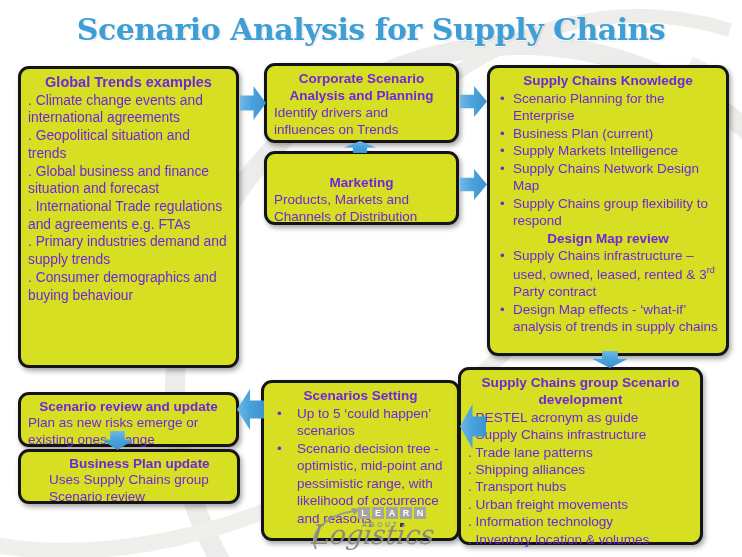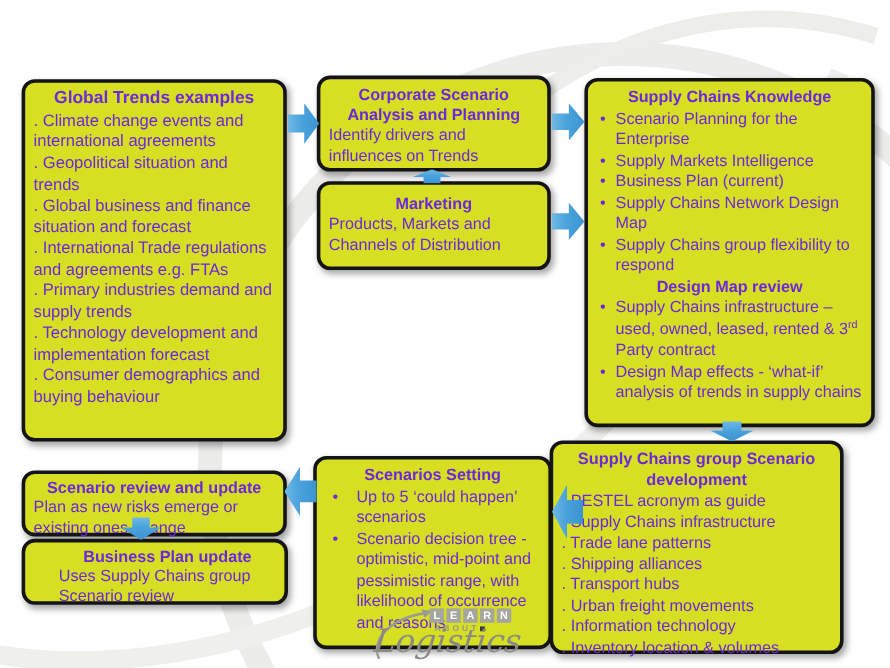--- a/index.html
+++ b/index.html
@@ -38,21 +38,21 @@
   .arrow{position:absolute;background:linear-gradient(180deg,#6fb8e6 0%,#4aa3dc 45%,#3c93d1 100%);}
   .arrow.lr{background:linear-gradient(90deg,#6fb8e6 0%,#4aa3dc 45%,#3c93d1 100%);}
   .a-right{clip-path:polygon(0 28%,52% 28%,52% 0,100% 50%,52% 100%,52% 72%,0 72%);}
   .a-left{clip-path:polygon(100% 28%,48% 28%,48% 0,0 50%,48% 100%,48% 72%,100% 72%);}
   .a-up{clip-path:polygon(50% 0,100% 55%,72% 55%,72% 100%,28% 100%,28% 55%,0 55%);}
   .a-down{clip-path:polygon(28% 0,72% 0,72% 45%,100% 45%,50% 100%,0 45%,28% 45%);}
   
   #box-global{left:18px;top:66px;width:221px;height:302px;font-size:13.8px;line-height:1.285;}
   #box-global .hd{font-size:14.5px;}
   #box-corporate{left:264px;top:63px;width:195px;height:80px;font-size:13.5px;line-height:1.25;padding-top:5px;}
-  #box-marketing{left:264px;top:151px;width:195px;height:74px;font-size:13.5px;line-height:1.25;padding-top:8px;}
+  #box-marketing{left:264px;top:151px;width:195px;height:74px;font-size:13.5px;line-height:1.25;padding-top:21px;}
   #box-knowledge{left:487px;top:65px;width:242px;height:291px;font-size:13.5px;line-height:1.3;}
   #box-scsetting{left:261px;top:344px;width:199px;height:161px;font-size:13.5px;line-height:1.3;margin-top:36px;}
   #box-groupdev{left:458px;top:367px;width:245px;height:178px;font-size:13.6px;line-height:1.28;}
   #box-review{left:18px;top:392px;width:221px;height:55px;font-size:13.5px;line-height:1.22;}
   #box-bizplan{left:18px;top:449px;width:222px;height:55px;font-size:13.5px;line-height:1.22;padding-left:28px;}
   sup{font-size:9px;}
   
   #logo{position:absolute;left:298px;top:503px;width:180px;height:52px;}
   #logo-swoosh{position:absolute;left:0;top:0;}
   #learn-row{position:absolute;left:60px;top:4px;display:flex;gap:2px;}
@@ -71,50 +71,50 @@
 <body>
 
 <div id="stage">
 
   <svg id="watermark" width="742" height="557" viewBox="0 0 742 557">
     <circle cx="520" cy="390" r="345" fill="none" stroke="#ececea" stroke-width="20"></circle>
     <path d="M -30 540 C 180 590, 520 470, 700 60" fill="none" stroke="#efefec" stroke-width="16"></path>
     <path d="M 400 120 C 480 40, 600 -10, 730 30" fill="none" stroke="#ededea" stroke-width="14"></path>
   </svg>
 
+  <div id="page-title">Scenario Analysis for Supply Chains</div>
 
   <div class="ybox" id="box-global">
     <div class="hd">Global Trends examples</div>
     <div class="plain-items">
       <div>. Climate change events and international agreements</div>
       <div>. Geopolitical situation and trends</div>
       <div>. Global business and finance situation and forecast</div>
       <div>. International Trade regulations and agreements e.g. FTAs</div>
       <div>. Primary industries demand and supply trends</div>
-      <div>. Technology development and implementation forecast</div>
       <div>. Consumer demographics and buying behaviour</div>
     </div>
   </div>
 
   <div class="ybox" id="box-corporate">
     <div class="hd">Corporate Scenario Analysis and Planning</div>
     <div class="ctr">Identify drivers and influences on Trends</div>
   </div>
 
   <div class="ybox" id="box-marketing">
     <div class="hd">Marketing</div>
     <div class="ctr">Products, Markets and Channels of Distribution</div>
   </div>
 
   <div class="ybox" id="box-knowledge">
     <div class="hd">Supply Chains Knowledge</div>
     <ul class="bul">
       <li>Scenario Planning for the Enterprise</li>
+      <li>Business Plan (current)</li>
       <li>Supply Markets Intelligence</li>
-      <li>Business Plan (current)</li>
       <li>Supply Chains Network Design Map</li>
       <li>Supply Chains group flexibility to respond</li>
     </ul>
     <div class="hd">Design Map review</div>
     <ul class="bul">
       <li><span>Supply Chains infrastructure – used, owned, leased, rented &amp; 3</span><sup>rd</sup><span> Party contract</span></li>
       <li>Design Map effects - ‘what-if’ analysis of trends in supply chains</li>
     </ul>
   </div>
 

